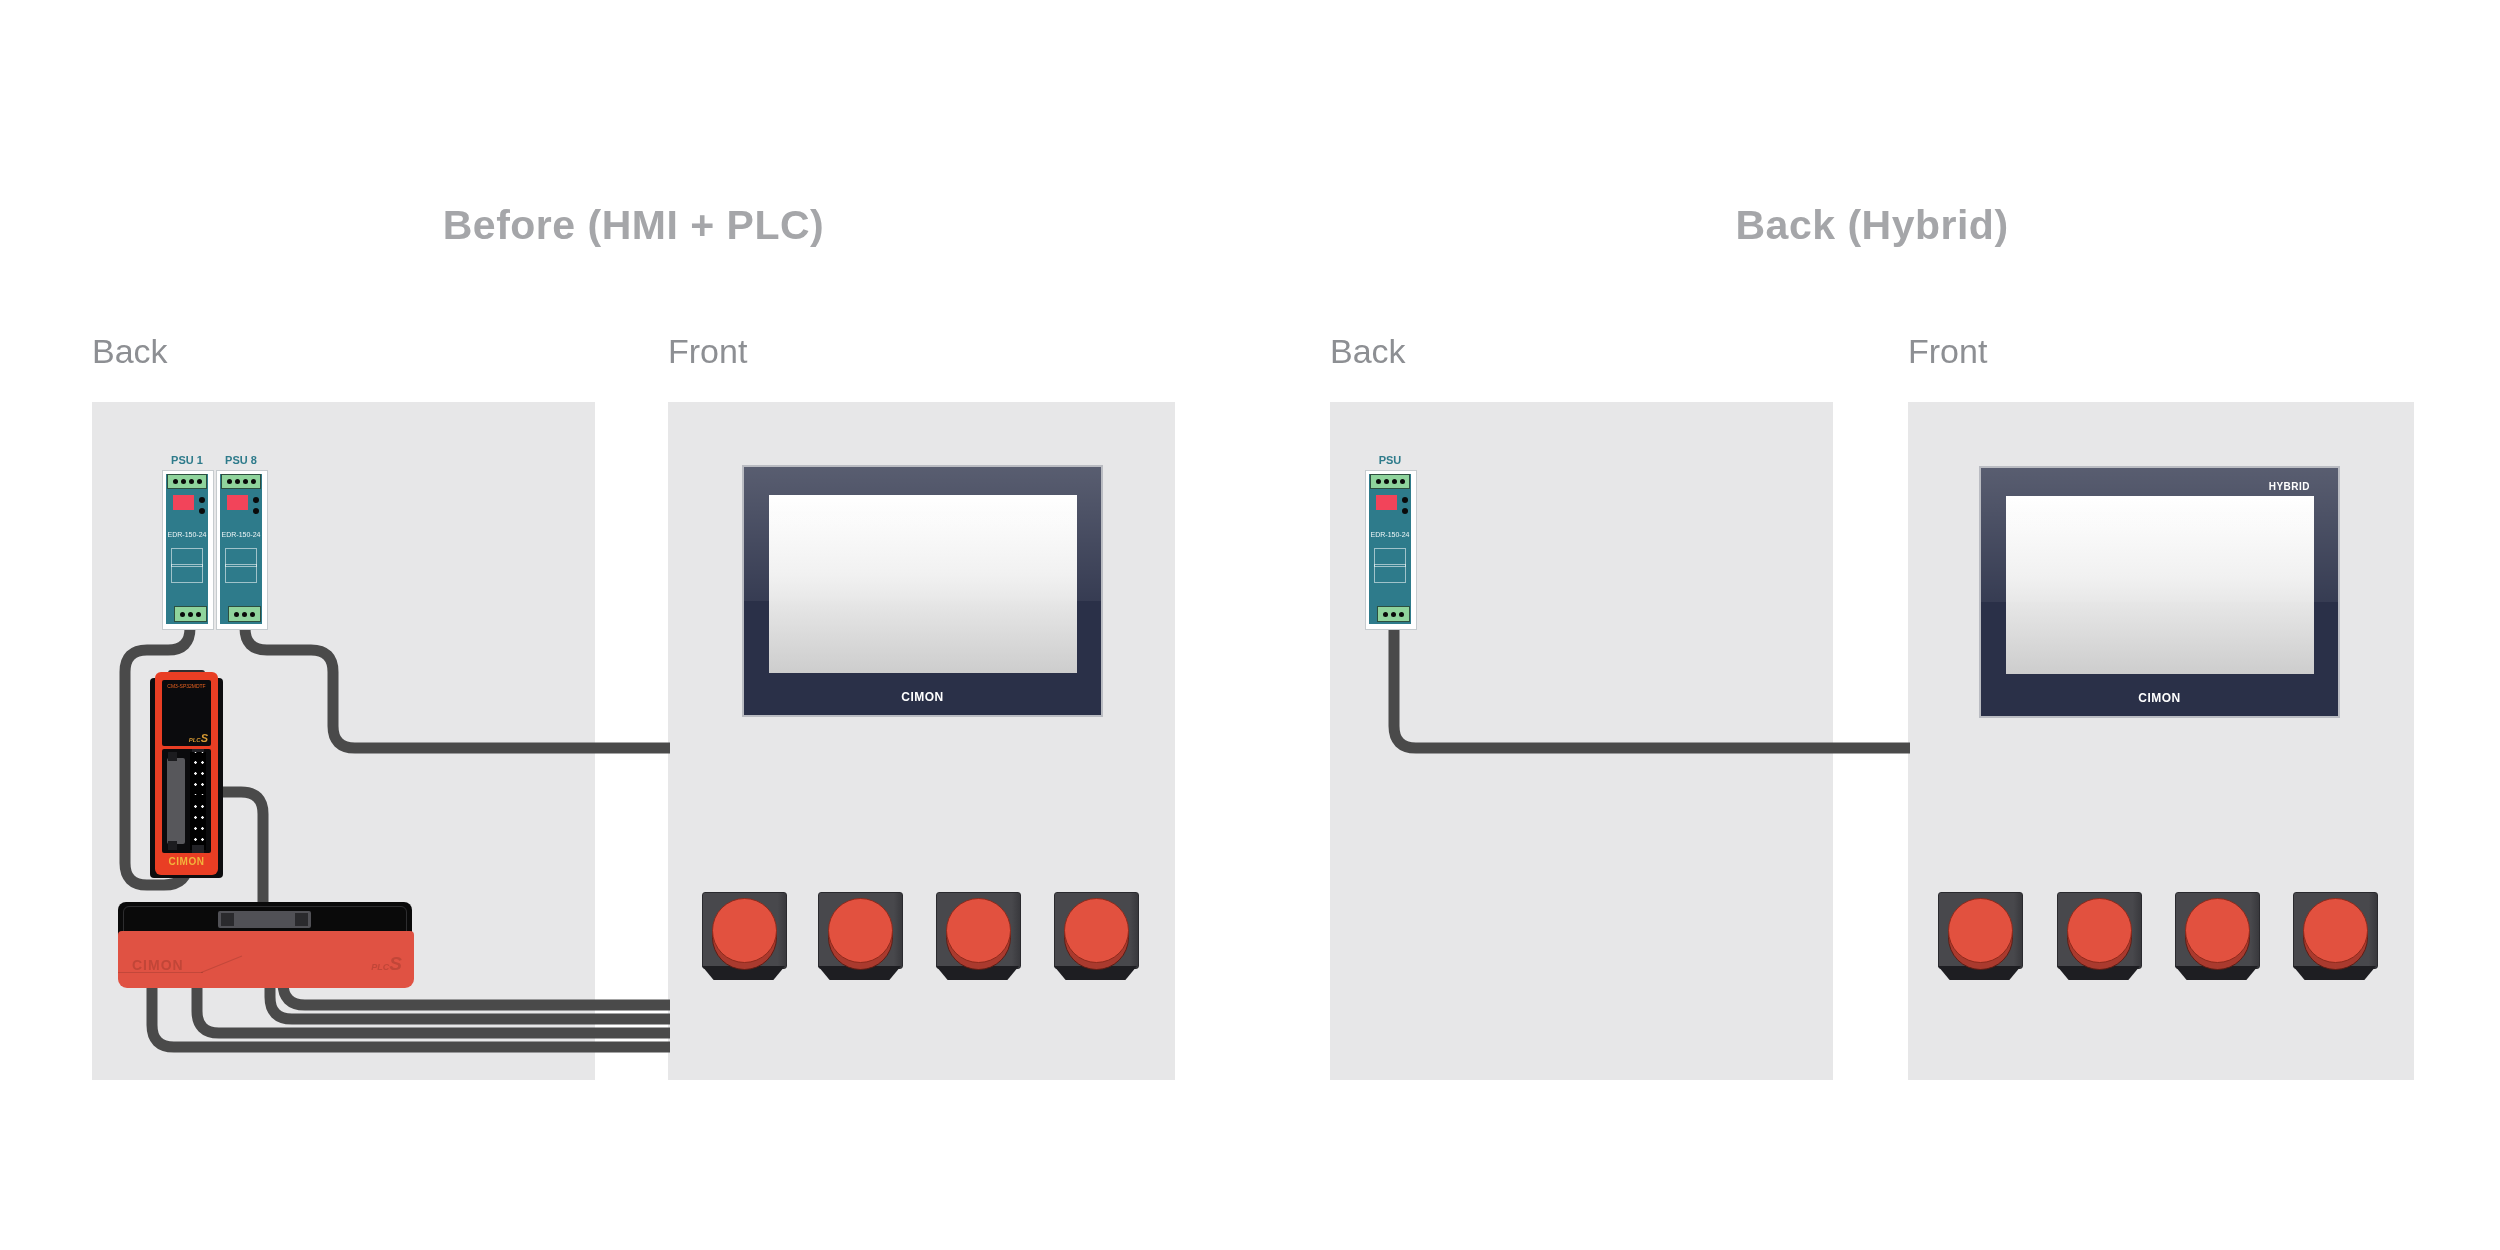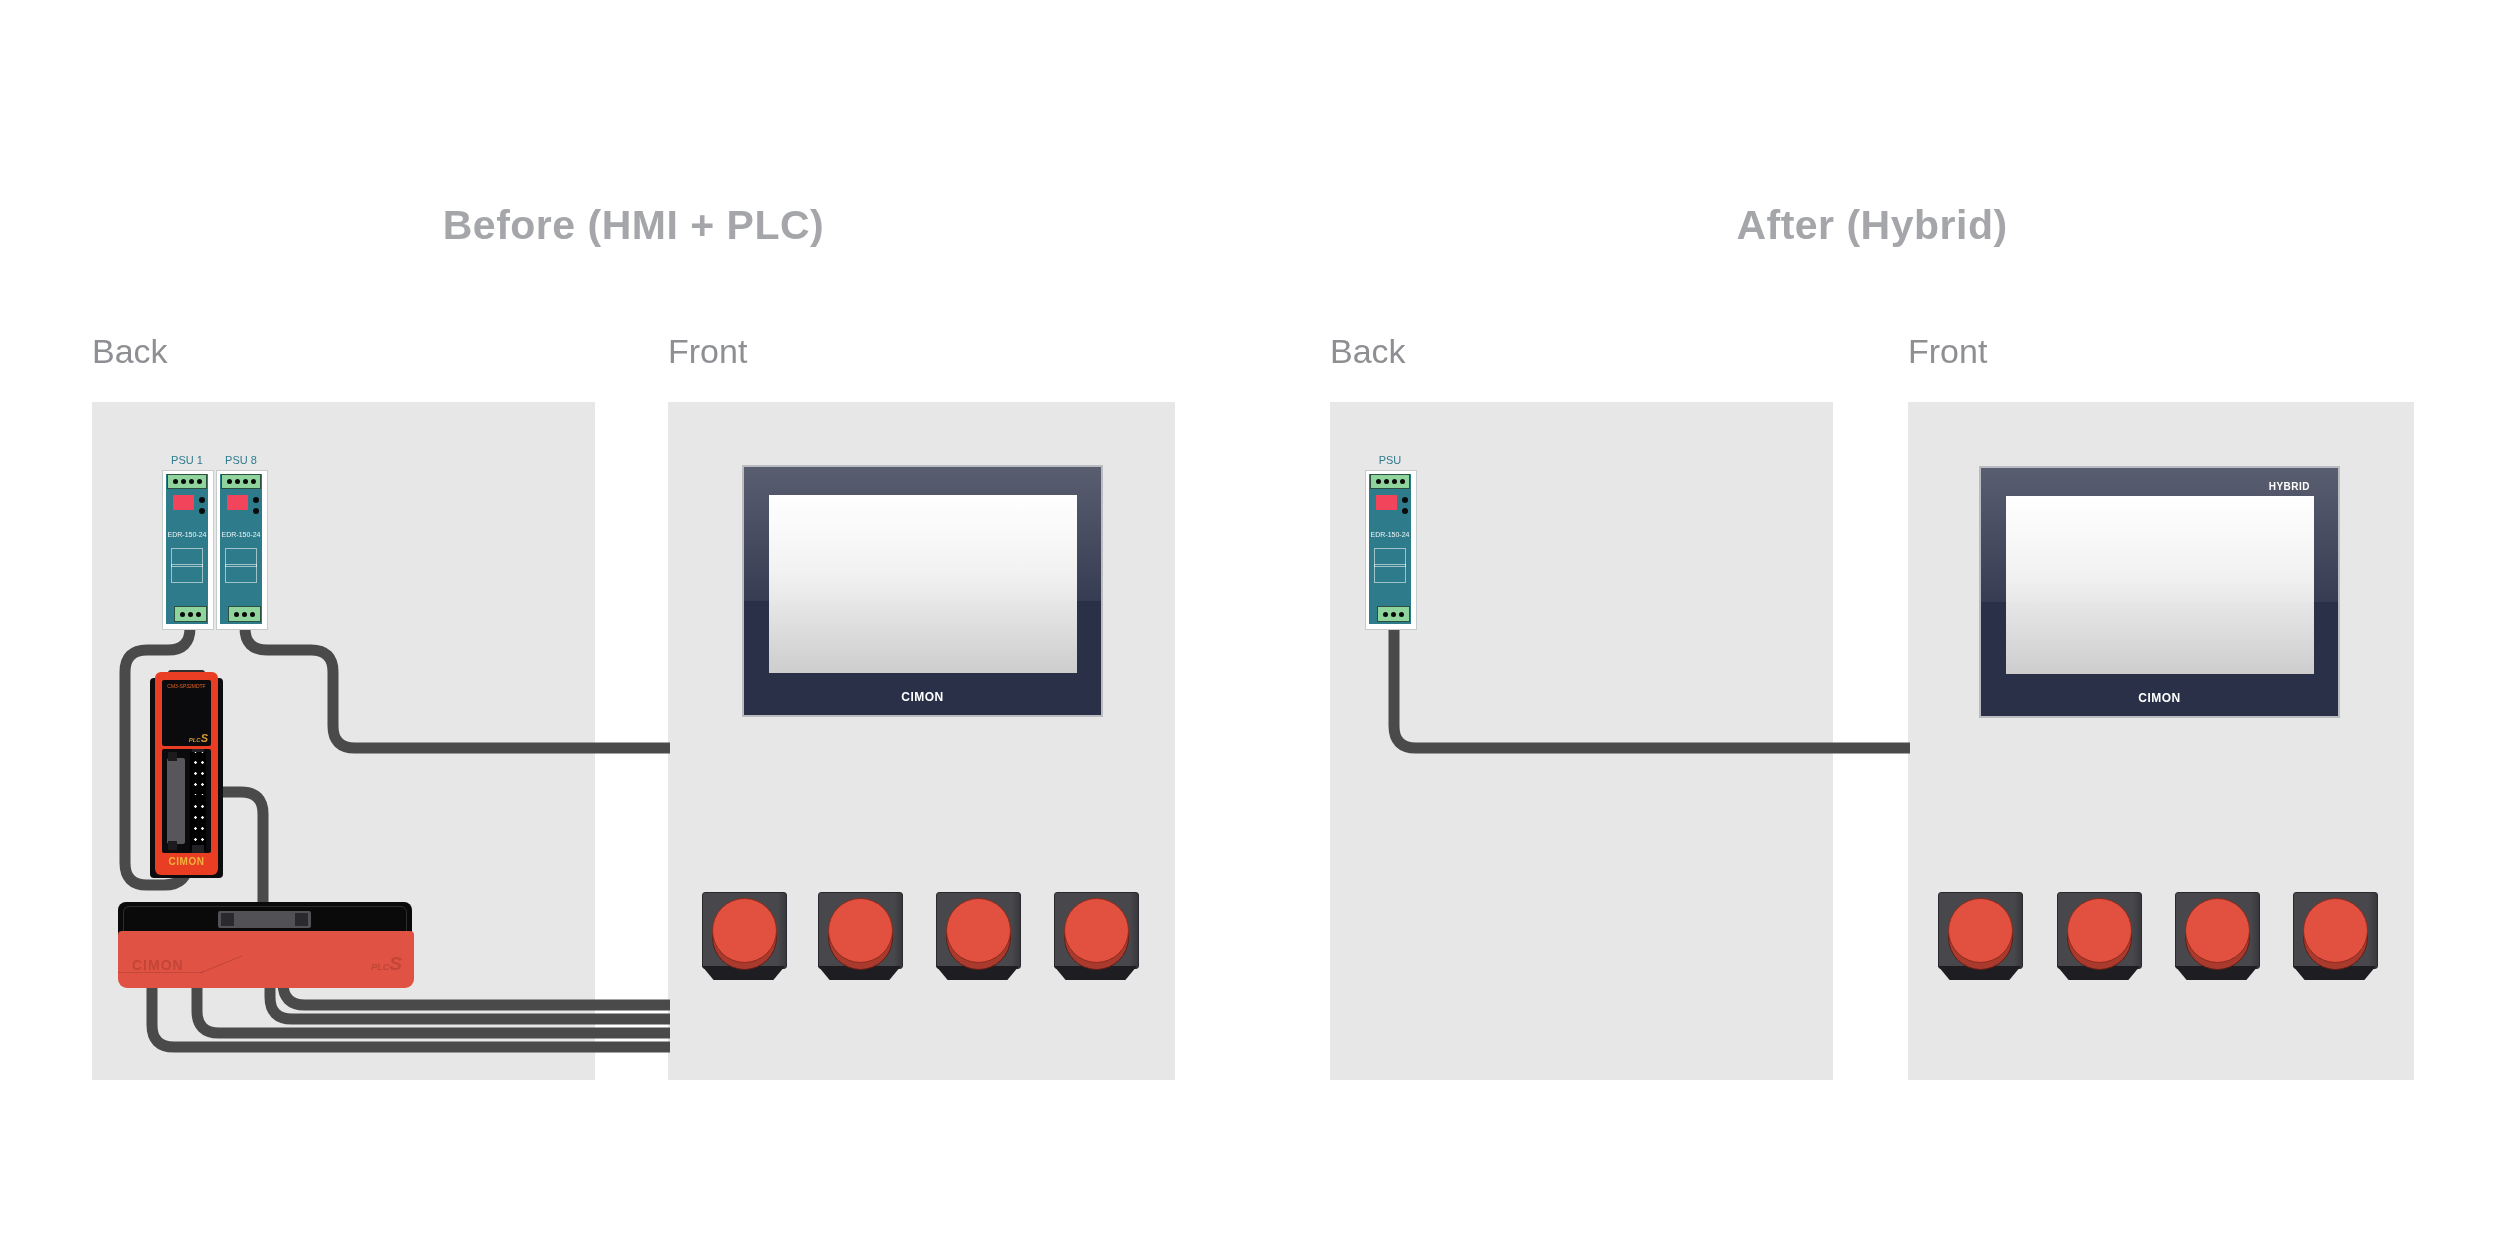--- a/index.html
+++ b/index.html
@@ -5,21 +5,21 @@
   html,body{margin:0;padding:0;}
   body{width:2500px;height:1250px;background:#ffffff;font-family:"Liberation Sans",sans-serif;overflow:hidden;}
   .canvas{position:relative;width:2500px;height:1250px;}
   .title{position:absolute;top:202px;font-size:41px;font-weight:bold;color:#a5a6a9;text-align:center;letter-spacing:.5px;}
   .panel-label{position:absolute;top:332px;font-size:34px;color:#8d8f93;text-align:left;}
   .panel{position:absolute;background:#e7e7e8;}
   .cables{position:absolute;left:0;top:0;}
 
   
   .psu{position:absolute;width:50px;height:158px;}
-  .psu-label{position:absolute;top:-16px;left:-25px;right:-25px;text-align:center;font-size:11px;font-weight:normal;color:#2e7b8b;white-space:nowrap;}
+  .psu-label{position:absolute;top:-16px;left:-25px;right:-25px;text-align:center;font-size:11px;font-weight:bold;color:#2e7b8b;white-space:nowrap;}
   .psu-frame{position:absolute;left:0;top:0;width:50px;height:158px;background:#ffffff;border:1px solid #c6cbce;}
   .psu-body{position:absolute;left:3px;top:3px;width:42px;height:150px;background:#2e7b8b;}
   .psu-term{position:absolute;background:#8fd49c;border:1px solid #2d4f3f;display:flex;align-items:center;justify-content:center;gap:3px;}
   .psu-term .tdot{display:inline-block;width:5px;height:5px;border-radius:50%;background:#0a0a0a;}
   .psu-term-top{left:1px;top:0;width:38px;height:13px;}
   .psu-term-bot{right:1px;bottom:2px;width:31px;height:14px;}
   .psu-led{position:absolute;left:7px;top:21px;width:21px;height:15px;background:#f2445a;}
   .psu-dot{position:absolute;width:6px;height:6px;border-radius:50%;background:#0a0a0a;left:33px;}
   .psu-dot1{top:23px;} .psu-dot2{top:34px;}
   .psu-model{position:absolute;left:-2px;right:-2px;top:57px;text-align:center;font-size:7px;color:#eef6f7;}
@@ -77,21 +77,21 @@
     clip-path:polygon(0 0,100% 0,86% 100%,14% 100%);}
   .pb-cap-under{position:absolute;left:10px;top:13px;width:63px;height:63px;border-radius:50%;background:#aa3a2e;border:1px solid #5f1d14;}
   .pb-cap{position:absolute;left:10px;top:6px;width:63px;height:63px;border-radius:50%;background:#e2513f;border:1px solid #8f2a1c;}
 </style>
 </head>
 <body>
 
 <div class="canvas">
 
   <div class="title" style="left:92px;width:1083px">Before (HMI + PLC)</div>
-  <div class="title" style="left:1330px;width:1084px">After (Hybrid)</div>
+  <div class="title" style="left:1330px;width:1084px">Back (Hybrid)</div>
   <div class="panel-label" style="left:92px;width:503px">Back</div>
   <div class="panel-label" style="left:668px;width:507px">Front</div>
   <div class="panel-label" style="left:1330px;width:503px">Back</div>
   <div class="panel-label" style="left:1908px;width:506px">Front</div>
 
   <div class="panel" style="left:92px;top:402px;width:503px;height:678px"></div>
   <div class="panel" style="left:668px;top:402px;width:507px;height:678px"></div>
   <div class="panel" style="left:1330px;top:402px;width:503px;height:678px"></div>
   <div class="panel" style="left:1908px;top:402px;width:506px;height:678px"></div>
 

